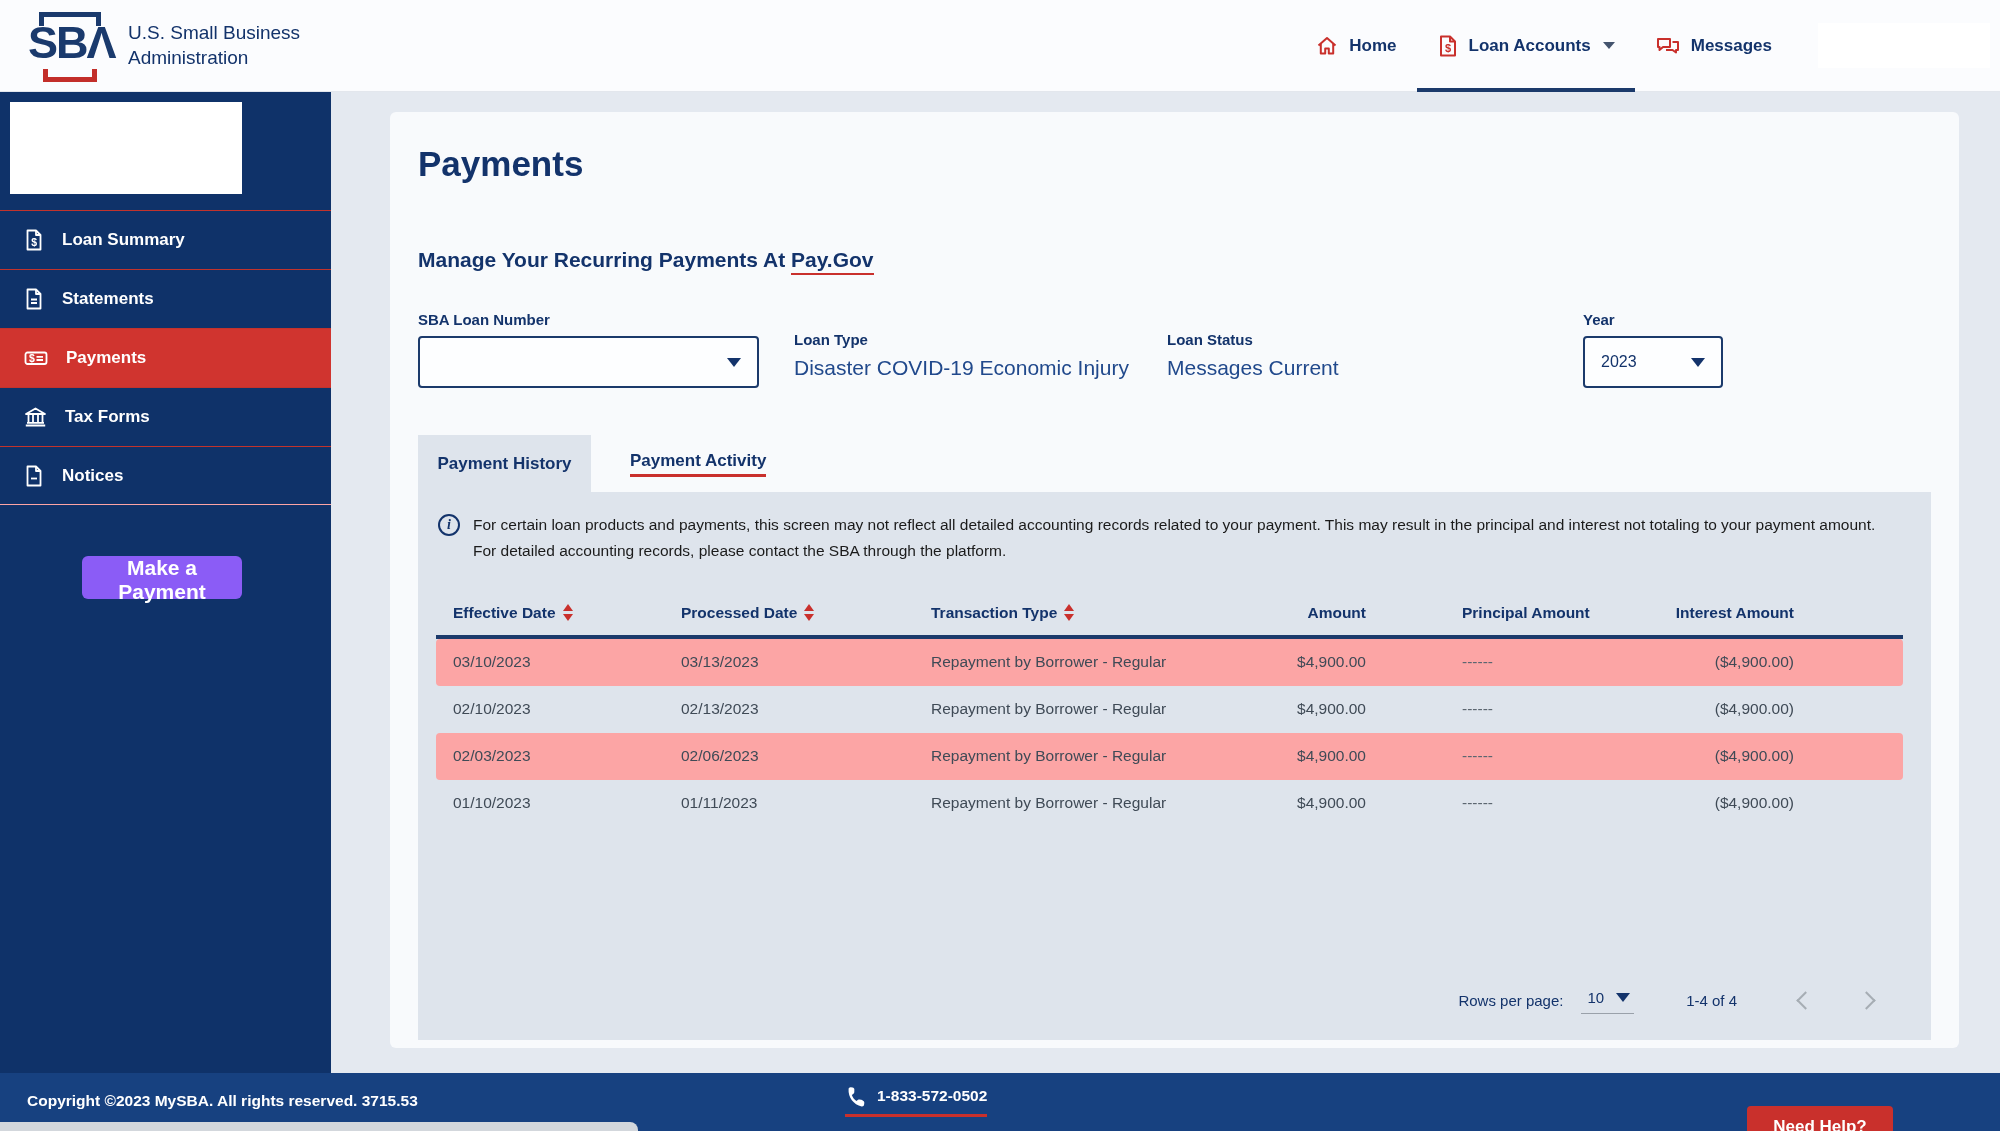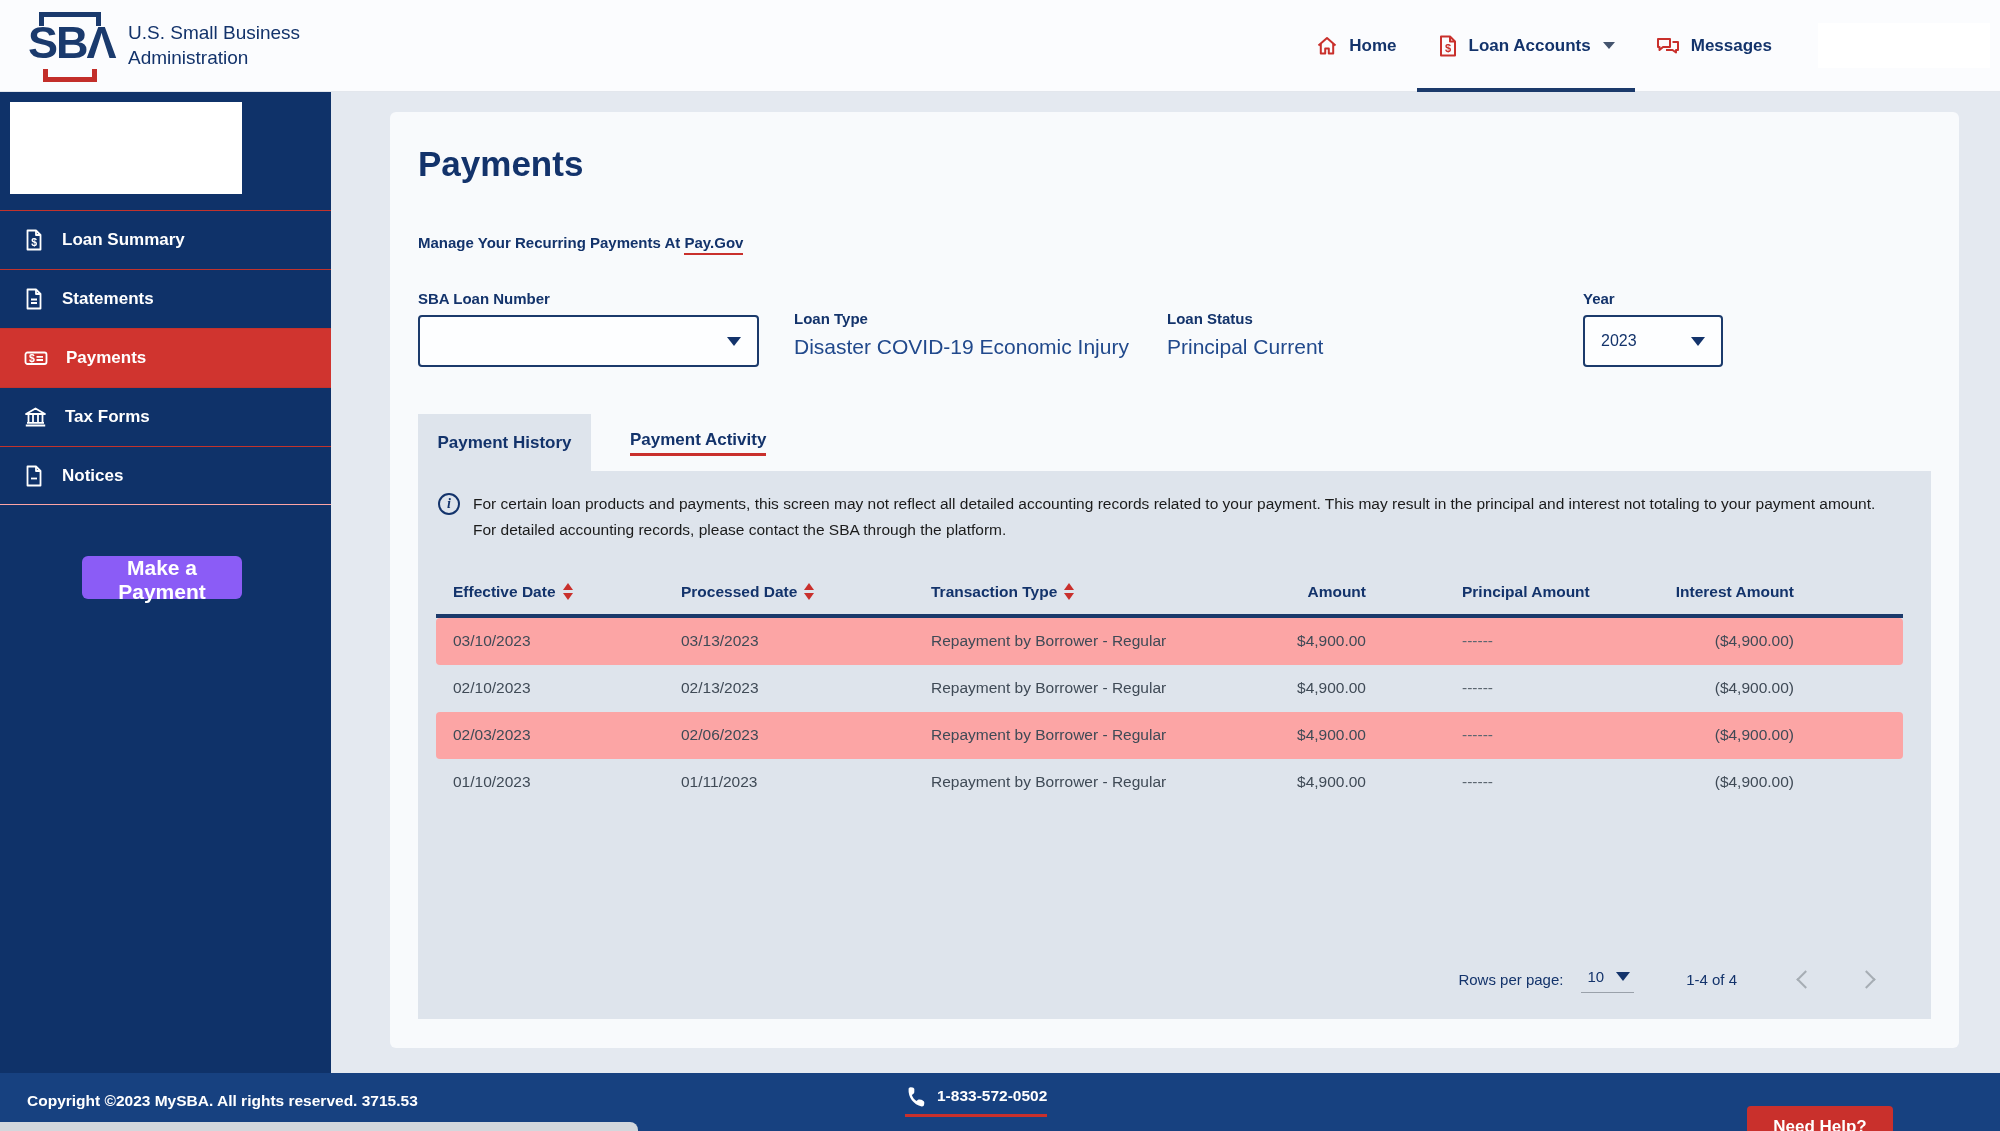--- a/index.html
+++ b/index.html
@@ -69,21 +69,21 @@
     font-family:"Liberation Sans",sans-serif; font-size:21px; font-weight:bold; cursor:pointer;
   }
 
   
   .main { position:absolute; top:92px; left:331px; width:1669px; height:981px; }
   .card {
     position:absolute; top:20px; left:59px; width:1569px; height:936px;
     background:#f8fafc; border-radius:6px; padding:28px;
   }
   .page-title { font-size:35px; font-weight:bold; color:#13336b; line-height:48px; }
-  .recurring { margin-top:46px; font-size:15px; font-weight:bold; color:#13336b; }
+  .recurring { margin-top:60px; font-size:21px; font-weight:bold; color:#13336b; }
   .recurring a {
     color:#13336b; text-decoration:none; border-bottom:2px solid #c9302c;
     padding-bottom:2px; cursor:pointer;
   }
 
   .filter-row { margin-top:39px; display:flex; align-items:flex-start; }
   .fld-label { font-size:15px; font-weight:bold; color:#13336b; height:18px; margin-bottom:7px; }
   .select-box {
     height:52px; background:#fdfeff; border:2px solid #1b3a6b; border-radius:4px;
     display:flex; align-items:center; padding:12px 16px; cursor:pointer; font-size:16px; color:#13336b;
@@ -173,21 +173,21 @@
 
   
   .footer {
     position:absolute; left:0; bottom:0; width:2000px; height:58px;
     background:#174180; color:#ffffff; z-index:6;
   }
   .copyright {
     position:absolute; left:27px; top:19px; font-size:15.5px; font-weight:bold; color:#ffffff;
   }
   .phone-link {
-    position:absolute; left:905px; top:12px; display:flex; align-items:center; gap:10px;
+    position:absolute; left:845px; top:12px; display:flex; align-items:center; gap:10px;
     border-bottom:3px solid #c9302c; padding-bottom:7px; cursor:pointer;
     font-size:15.5px; font-weight:bold; color:#ffffff; text-decoration:none;
   }
   .need-help-btn {
     position:absolute; left:1747px; top:1106px; width:146px; height:42px;
     background:#c9302c; border:none; border-radius:4px; color:#ffffff;
     font-family:"Liberation Sans",sans-serif; font-size:17px; font-weight:bold; cursor:pointer; z-index:7;
   }
   .toast-edge {
     position:absolute; left:0; bottom:0; width:638px; height:9px;
@@ -301,21 +301,21 @@
           <span></span>
           <span class="select-caret"></span>
         </div>
       </div>
       <div class="grp-loan-type">
         <div class="ro-label">Loan Type</div>
         <div class="ro-value">Disaster COVID-19 Economic Injury</div>
       </div>
       <div class="grp-loan-status">
         <div class="ro-label">Loan Status</div>
-        <div class="ro-value">Principal Current</div>
+        <div class="ro-value">Messages Current</div>
       </div>
       <div class="filter-spacer"></div>
       <div class="grp-year">
         <div class="fld-label">Year</div>
         <div class="select-box">
           <span>2023</span>
           <span class="select-caret"></span>
         </div>
       </div>
     </div>

